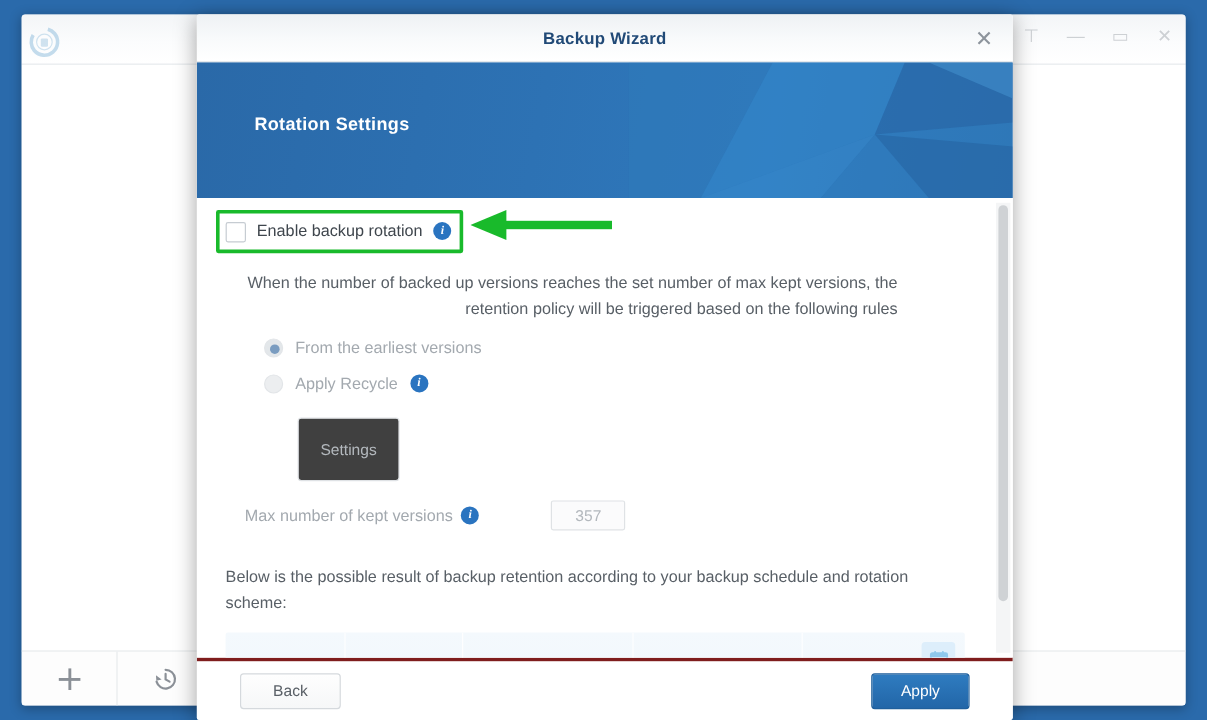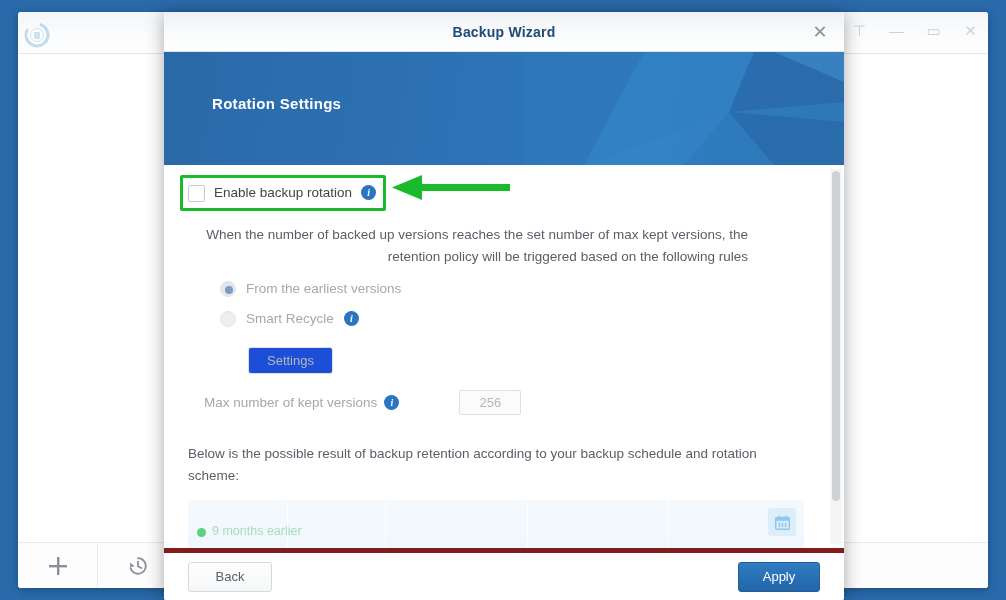--- a/index.html
+++ b/index.html
@@ -278,24 +278,24 @@
     border-radius: 50%;
     background: #7a9cc0;
   }
   .radio-label {
     font-size: 13.5px;
     color: #a3a9af;
   }
 
   .settings-btn {
     margin: 6px 0 0 28px;
-    padding: 5px 18px;
+    padding: 18px 18px;
     font-size: 13px;
     color: #b3b8bd;
-    background: #1d4ed8;
+    background: #404040;
     border: 1px solid #dfe2e5;
     border-radius: 3px;
     cursor: default;
     font-family: "Liberation Sans", sans-serif;
   }
 
   .max-versions-row {
     margin-top: 16px;
     padding-left: 16px;
     display: flex;
@@ -397,24 +397,24 @@
     background: #cfd2d5;
     border-radius: 4px;
     cursor: pointer;
   }
 
   
   .dialog-footer {
     flex: 0 0 52px;
     height: 52px;
     background: #ffffff;
-    border-top: 5px solid #7f1d1d;
-    display: flex;
-    align-items: center;
-    padding: 0 24px;
+    border-top: 3px solid #7f1d1d;
+    display: flex;
+    align-items: center;
+    padding: 0 36px;
   }
   .btn {
     height: 30px;
     padding: 0 20px;
     font-size: 13px;
     border-radius: 3px;
     cursor: pointer;
     font-family: "Liberation Sans", sans-serif;
     line-height: 28px;
   }
@@ -506,32 +506,32 @@
 
         <div class="desc-text">When the number of backed up versions reaches the set number of max kept versions, the retention policy will be triggered based on the following rules</div>
 
         <div class="radio-group">
           <div class="radio-row">
             <span class="radio checked"></span>
             <span class="radio-label">From the earliest versions</span>
           </div>
           <div class="radio-row">
             <span class="radio"></span>
-            <span class="radio-label">Smart Recycle</span>
+            <span class="radio-label">Apply Recycle</span>
             <span class="info-icon">i</span>
           </div>
           <button class="settings-btn">Settings</button>
         </div>
 
         <div class="max-versions-row">
           <span class="max-versions-label">
             <span>Max number of kept versions</span>
             <span class="info-icon dim">i</span>
           </span>
-          <div class="max-versions-input">256</div>
+          <div class="max-versions-input">357</div>
         </div>
 
         <div class="result-text">Below is the possible result of backup retention according to your backup schedule and rotation scheme:</div>
 
         <div class="timeline-panel">
           <div class="tl-col-div" style="left:16%"></div>
           <div class="tl-col-div" style="left:32%"></div>
           <div class="tl-col-div" style="left:55%"></div>
           <div class="tl-col-div" style="left:78%"></div>
 

